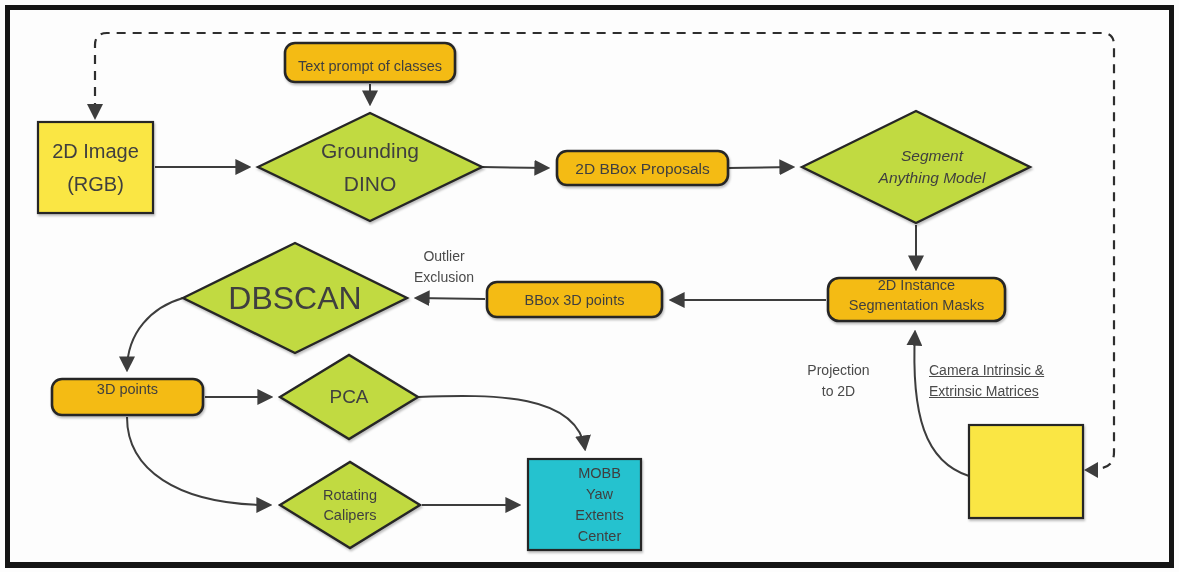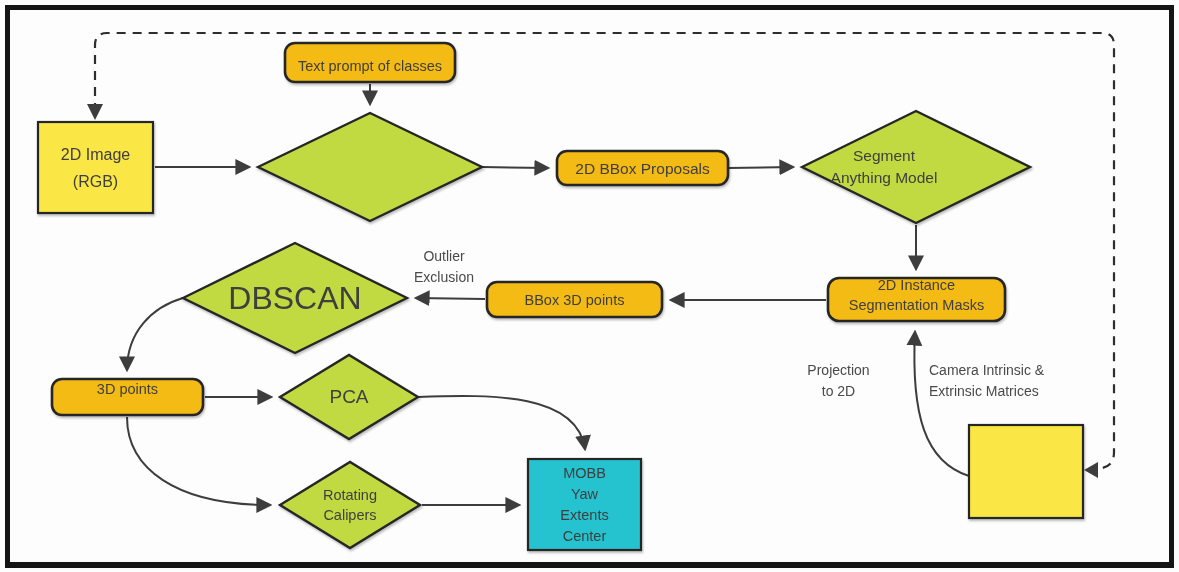--- a/index.html
+++ b/index.html
@@ -34,21 +34,21 @@
   .node-text{
     position:absolute;display:flex;align-items:center;justify-content:center;
     text-align:center;white-space:pre-line;color:var(--text);line-height:1.25;
   }
   .lbl{
     position:absolute;display:flex;align-items:center;justify-content:center;
     text-align:center;white-space:pre-line;color:#4a4a4a;
     font-size:14px;line-height:21px;
   }
   .lbl.left{justify-content:flex-start;text-align:left;}
-  .t-big{font-size:16px;line-height:27px;}
+  .t-big{font-size:20px;line-height:33px;}
   .t-gd{font-size:21px;line-height:33px;}
   .t-dbscan{font-size:32px;}
   .t-md{font-size:15.5px;line-height:22px;}
   .t-sm{font-size:14.5px;line-height:20px;}
   .t-mobb{font-size:14.5px;line-height:21px;}
 </style>
 </head>
 <body>
 
 <div class="stage">
@@ -89,37 +89,39 @@
     <rect class="shape shape-amber" x="52" y="379" width="151" height="36" rx="10"></rect>
     <polygon class="shape shape-green" points="280,397 349,355 418,397 349,439"></polygon>
     <polygon class="shape shape-green" points="280,505 350,462 420,505 350,548"></polygon>
     <rect class="shape shape-cyan" x="528" y="459" width="113" height="91"></rect>
     <rect class="shape shape-yellow" x="969" y="425" width="114" height="93"></rect>
   </svg>
 
   <div class="node-text t-big" style="left:38px;top:122px;width:115px;height:91px;">2D Image
 (RGB)</div>
   <div class="node-text t-sm" style="left:285px;top:43px;width:170px;height:45px;font-size:14.5px;">Text prompt of classes</div>
+  <div class="node-text t-gd" style="left:258px;top:113px;width:224px;height:108px;">Grounding
+DINO</div>
   <div class="node-text t-md" style="left:557px;top:151px;width:171px;height:36px;">2D BBox Proposals</div>
-  <div class="node-text t-md" style="left:770px;top:111px;width:228px;height:112px;">Segment
+  <div class="node-text t-md" style="left:818px;top:111px;width:228px;height:112px;font-style:italic;">Segment
 Anything Model</div>
   <div class="node-text t-sm" style="left:828px;top:278px;width:177px;height:34px;">2D Instance
 Segmentation Masks</div>
   <div class="node-text t-sm" style="left:487px;top:282px;width:175px;height:35px;">BBox 3D points</div>
   <div class="node-text t-dbscan" style="left:183px;top:243px;width:224px;height:110px;">DBSCAN</div>
   <div class="node-text t-sm" style="left:52px;top:379px;width:151px;height:20px;">3D points</div>
   <div class="node-text t-md" style="left:280px;top:355px;width:138px;height:84px;font-size:19px;">PCA</div>
   <div class="node-text t-sm" style="left:280px;top:462px;width:140px;height:86px;">Rotating
 Calipers</div>
-  <div class="node-text t-mobb" style="left:528px;top:459px;width:113px;height:91px;">MOBB
+  <div class="node-text t-mobb" style="left:528px;top:459px;width:113px;height:91px;padding-left:15px;">MOBB
 Yaw
 Extents
 Center</div>
 
   <div class="lbl" style="left:399px;top:245px;width:90px;height:44px;">Outlier
 Exclusion</div>
   <div class="lbl" style="left:796px;top:359px;width:85px;height:44px;">Projection
 to 2D</div>
-  <div class="lbl left" style="left:929px;top:359px;width:150px;height:44px;">Camera Intrinsic &amp;
+  <div class="lbl left" style="left:929px;top:359px;width:150px;height:44px;text-decoration:underline;">Camera Intrinsic &amp;
 Extrinsic Matrices</div>
 
   <div class="frame"></div>
 </div>
 
 </body></html>

